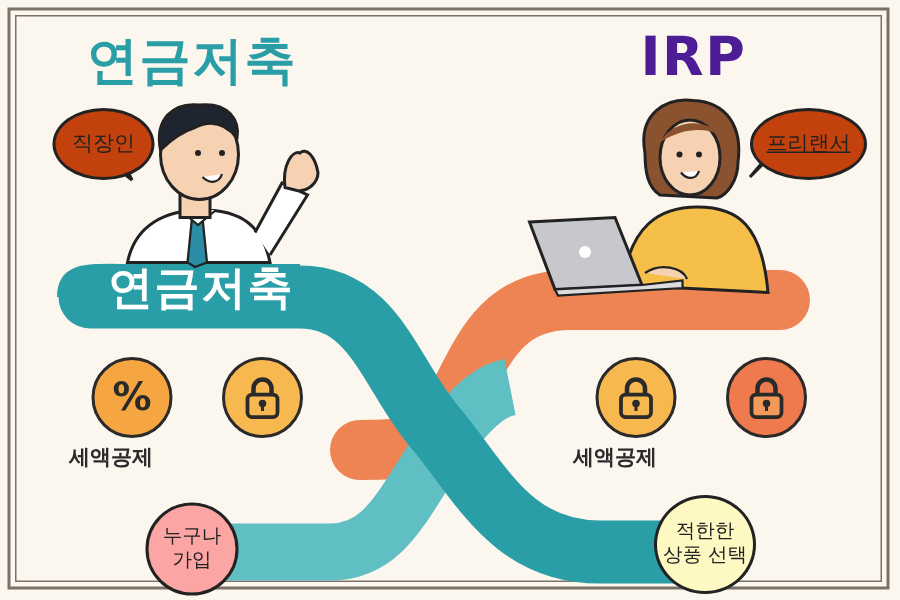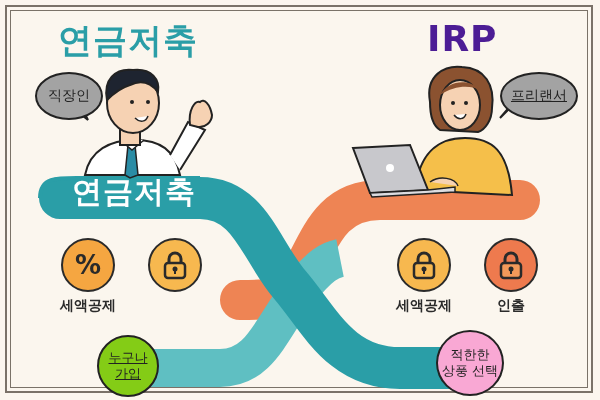--- a/index.html
+++ b/index.html
@@ -4,22 +4,22 @@
 <style>
   html,body{margin:0;padding:0;}
   body{width:600px;height:400px;background:#fbf6ee;position:relative;overflow:hidden;font-family:"DejaVu Sans",sans-serif;}
   .frame-outer{position:absolute;left:5px;top:5px;width:588px;height:388px;border:2px solid #7a7268;box-sizing:border-box;}
   .frame-inner{position:absolute;left:10px;top:10px;width:578px;height:378px;border:1.5px solid #7a7268;box-sizing:border-box;}
   svg.art{position:absolute;left:0;top:0;}
   .title{position:absolute;font-weight:bold;font-size:34px;letter-spacing:1px;}
   .title-left{left:58px;top:18px;color:#2a9ea7;}
   .title-right{left:427px;top:18px;color:#4c1d95;font-size:36px;}
   .ribbon-label{position:absolute;left:72px;top:172px;color:#fff;font-weight:bold;font-size:30px;letter-spacing:1px;}
-  .bubble{position:absolute;background:#a3a3a3;border:2px solid #222;border-radius:50%;display:flex;align-items:center;justify-content:center;font-size:14px;color:#222;}
-  .feat-label{position:absolute;text-align:center;font-size:14px;font-weight:bold;color:#2b2b2b;line-height:18px;}
+  .bubble{position:absolute;background:#c2410c;border:2px solid #222;border-radius:50%;display:flex;align-items:center;justify-content:center;font-size:14px;color:#222;}
+  .feat-label{position:absolute;text-align:left;font-size:14px;font-weight:bold;color:#2b2b2b;line-height:18px;}
   .circle-badge{position:absolute;border:2px solid #222;border-radius:50%;display:flex;align-items:center;justify-content:center;text-align:center;font-size:13px;color:#222;line-height:16px;box-sizing:border-box;}
   .icon-circle{position:absolute;width:54px;height:54px;border-radius:50%;border:2.5px solid #2a2a2a;box-sizing:border-box;display:flex;align-items:center;justify-content:center;}
   .pct{font-size:26px;font-weight:bold;color:#2a2a2a;}
 </style>
 </head>
 <body>
 
 <div class="frame-outer"></div>
 <div class="frame-inner"></div>
 
@@ -85,21 +85,21 @@
   <svg width="26" height="30" viewBox="0 0 26 30">
       <path d="M7 13 V9 a6 6 0 0 1 12 0 V13" fill="none" stroke="#2a2a2a" stroke-width="3"></path>
       <rect x="3" y="13" width="20" height="15" rx="3" fill="#f7b84f" stroke="#2a2a2a" stroke-width="2.5"></rect>
       <circle cx="13" cy="19" r="2.5" fill="#2a2a2a"></circle>
       <rect x="12" y="19" width="2" height="5" fill="#2a2a2a"></rect>
     </svg>
 </div>
 <div class="feat-label" style="left:130px;top:296px;width:90px;">
 </div>
 
-<div class="circle-badge" style="left:97px;top:335px;width:62px;height:62px;background:#84cc16;text-decoration:underline;">
+<div class="circle-badge" style="left:97px;top:335px;width:62px;height:62px;background:#fca5a5;">
   <div>
       <div>누구나</div>
       <div>가입</div>
     </div>
 </div>
 
 <div class="icon-circle" style="left:397px;top:238px;background:#f7b84f;">
   <svg width="26" height="30" viewBox="0 0 26 30">
       <path d="M7 13 V9 a6 6 0 0 1 12 0 V13" fill="none" stroke="#2a2a2a" stroke-width="3"></path>
       <rect x="3" y="13" width="20" height="15" rx="3" fill="#f7b84f" stroke="#2a2a2a" stroke-width="2.5"></rect>
@@ -111,21 +111,20 @@
 
 <div class="icon-circle" style="left:484px;top:238px;background:#ee7a4e;">
   <svg width="26" height="30" viewBox="0 0 26 30">
       <path d="M7 13 V9 a6 6 0 0 1 12 0 V13" fill="none" stroke="#2a2a2a" stroke-width="3"></path>
       <rect x="3" y="13" width="20" height="15" rx="3" fill="#f39a5a" stroke="#2a2a2a" stroke-width="2.5"></rect>
       <circle cx="13" cy="19" r="2.5" fill="#2a2a2a"></circle>
       <rect x="12" y="19" width="2" height="5" fill="#2a2a2a"></rect>
     </svg>
 </div>
 <div class="feat-label" style="left:466px;top:296px;width:90px;">
-  <div>인출</div>
 </div>
 
-<div class="circle-badge" style="left:436px;top:330px;width:68px;height:66px;background:#f9a8d4;">
+<div class="circle-badge" style="left:436px;top:330px;width:68px;height:66px;background:#fef9c3;">
   <div>
       <div>적한한</div>
       <div>상풍 선택</div>
     </div>
 </div>
 
 </body></html>

